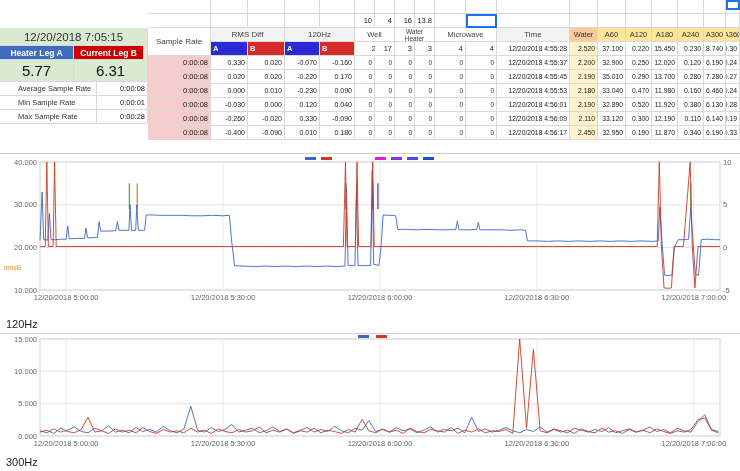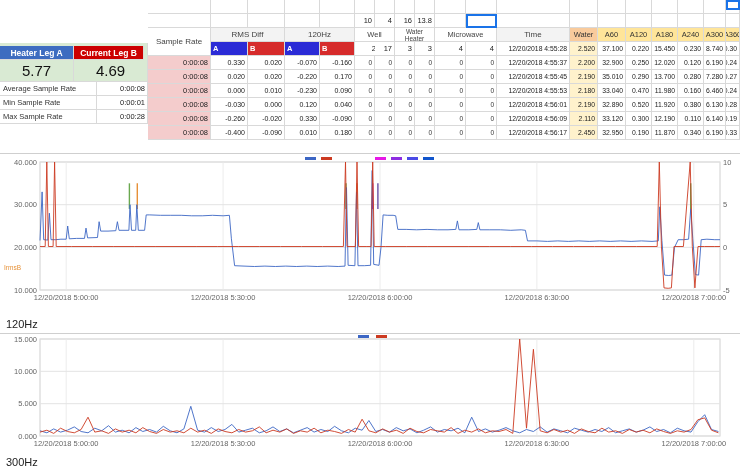--- a/index.html
+++ b/index.html
@@ -17,36 +17,37 @@
   .c-ts{left:0;top:28px;width:148px;height:18px;background:#d9ead3;font-size:11.5px;
         justify-content:center;color:#333;}
   .c-legA{left:0;top:46px;width:74px;height:14px;background:#3d6cc0;color:#fff;
           font-weight:bold;font-size:8.5px;justify-content:center;}
   .c-legB{left:74px;top:46px;width:70px;height:14px;background:#cc0000;color:#fff;
           font-weight:bold;font-size:8.5px;justify-content:center;}
   .c-valA{left:0;top:60px;width:74px;height:22px;background:#d9ead3;font-size:15px;
           justify-content:center;color:#111;}
   .c-valB{left:74px;top:60px;width:74px;height:22px;background:#d9ead3;font-size:15px;
           justify-content:center;color:#111;}
-  .s-label{left:0;width:97px;height:14px;font-size:7.5px;justify-content:flex-start;padding-left:3px;color:#333;}
+  .s-label{left:0;width:97px;height:14px;font-size:7.5px;justify-content:flex-start;padding-left:18px;color:#333;}
   .s-val{left:97px;width:51px;height:14px;font-size:7.5px;}
   .chart-block{position:absolute;left:0;width:740px;border-top:1px solid #cfcfcf;background:#fff;}
   .chart-title{position:absolute;left:6px;font-size:11px;color:#222;}
   svg{display:block;}
 </style>
 </head>
 <body>
 
 <div id="app">
 
   <div class="cell c-title">Time of last Sample</div>
+  <div class="cell c-ts">12/20/2018 7:05:15</div>
   <div class="cell c-legA">Heater Leg A</div>
   <div class="cell c-legB">Current Leg B</div>
   <div class="cell c-valA">5.77</div>
-  <div class="cell c-valB">4.69</div>
+  <div class="cell c-valB">6.31</div>
 
   <div class="cell s-label" style="top:82px">Average Sample Rate</div>
   <div class="cell s-val" style="top:82px">0:00:08</div>
   <div class="cell s-label" style="top:96px">Min Sample Rate</div>
   <div class="cell s-val" style="top:96px">0:00:01</div>
   <div class="cell s-label" style="top:110px">Max Sample Rate</div>
   <div class="cell s-val" style="top:110px">0:00:28</div>
 
   <div id="grid">
       <div class="cell " style="left: 148px; top: 0px; width: 63px; height: 14px;"></div>

